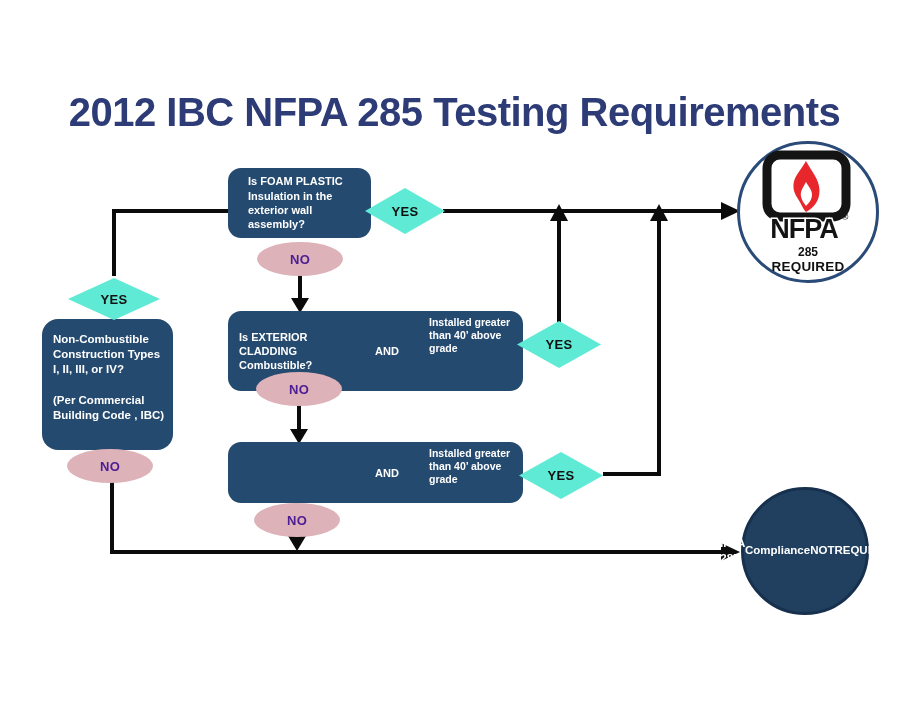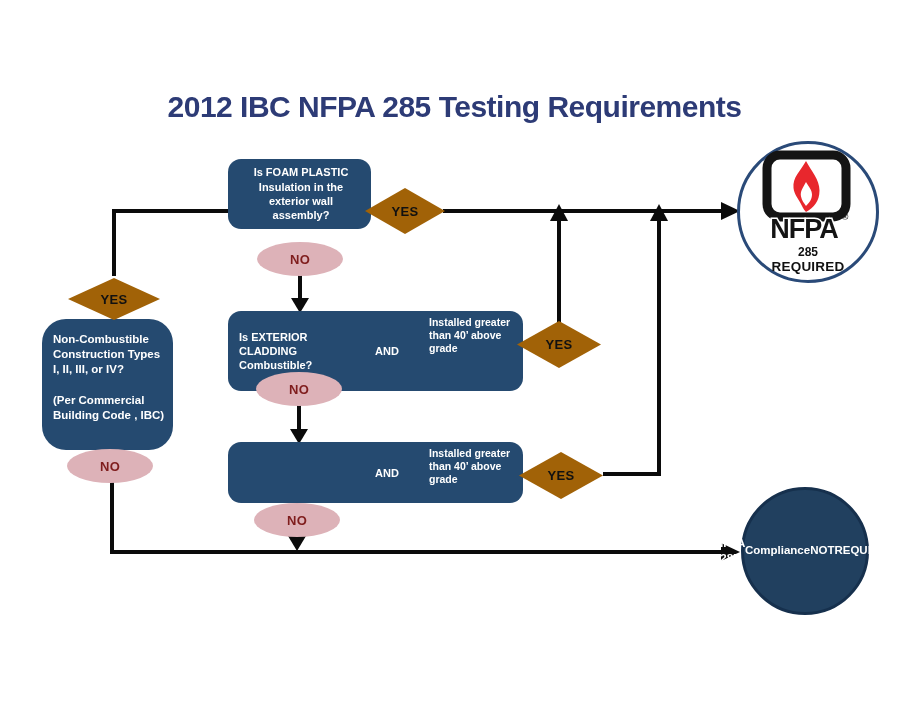--- a/index.html
+++ b/index.html
@@ -3,52 +3,52 @@
 <meta charset="utf-8">
 <style>
   html,body{margin:0;padding:0;background:#ffffff;}
   #canvas{
     position:relative;width:909px;height:703px;background:#ffffff;overflow:hidden;
     font-family:"Liberation Sans",sans-serif;
   }
   #flow-lines{position:absolute;left:0;top:0;}
   .page-title{
     position:absolute;left:0;top:90px;width:909px;text-align:center;
-    font-size:30px;font-weight:bold;color:#2d3b76;letter-spacing:-0.5px;
+    font-size:40px;font-weight:bold;color:#2d3b76;letter-spacing:-0.5px;
   }
   .navy-box{
     position:absolute;background:#254a70;border-radius:13px;color:#ffffff;
     font-weight:bold;box-sizing:border-box;
   }
-  .box-foam{left:228px;top:159px;width:143px;height:70px;font-size:11px;line-height:1.3;
-    display:flex;align-items:center;padding:4px 8px 4px 11px;text-align:center;}
+  .box-foam{left:228px;top:168px;width:143px;height:70px;font-size:11px;line-height:1.3;
+    display:flex;align-items:center;padding:4px 8px 4px 20px;}
   .box-noncomb{left:42px;top:319px;width:131px;height:131px;font-size:11.5px;line-height:1.32;
-    padding:13px 8px 0 11px;border-radius:24px;}
+    padding:13px 8px 0 11px;border-radius:16px;}
   .box-noncomb .para2{margin-top:15px;}
   .box-row{left:228px;width:295px;}
   .box-cladding{top:311px;height:80px;}
   .box-wrb{top:442px;height:61px;}
   .row-q{position:absolute;left:11px;top:0;height:100%;width:106px;display:flex;align-items:center;
     font-size:11px;line-height:1.3;}
   .row-and{position:absolute;left:128px;top:0;height:100%;width:62px;display:flex;align-items:center;justify-content:center;
     font-size:11px;}
   .row-cond{position:absolute;left:201px;top:5px;width:88px;font-size:10.5px;line-height:1.24;}
   .diamond{
-    position:absolute;background:#a16207;display:flex;align-items:center;justify-content:center;
+    position:absolute;background:#5eead4;display:flex;align-items:center;justify-content:center;
     clip-path:polygon(50% 0,100% 50%,50% 100%,0 50%);
     color:#111111;font-weight:bold;font-size:13px;letter-spacing:.3px;
   }
   .d-left{left:68px;top:278px;width:92px;height:42px;}
   .d-1{left:365px;top:188px;width:80px;height:46px;}
   .d-2{left:517px;top:321px;width:84px;height:47px;}
   .d-3{left:519px;top:452px;width:84px;height:47px;}
   .no-ellipse{
     position:absolute;background:#ddb2b8;border-radius:50%;
     display:flex;align-items:center;justify-content:center;
-    color:#7f1d1d;font-weight:bold;font-size:13px;letter-spacing:.3px;
+    color:#4c1d95;font-weight:bold;font-size:13px;letter-spacing:.3px;
   }
   .no-1{left:257px;top:242px;width:86px;height:34px;}
   .no-left{left:67px;top:449px;width:86px;height:34px;}
   .no-2{left:256px;top:372px;width:86px;height:34px;}
   .no-3{left:254px;top:503px;width:86px;height:34px;}
   .note-text{
     position:absolute;left:363px;top:504px;width:158px;
     font-size:11px;line-height:1.24;font-weight:bold;color:#141414;
   }
   .nfpa-circle{

